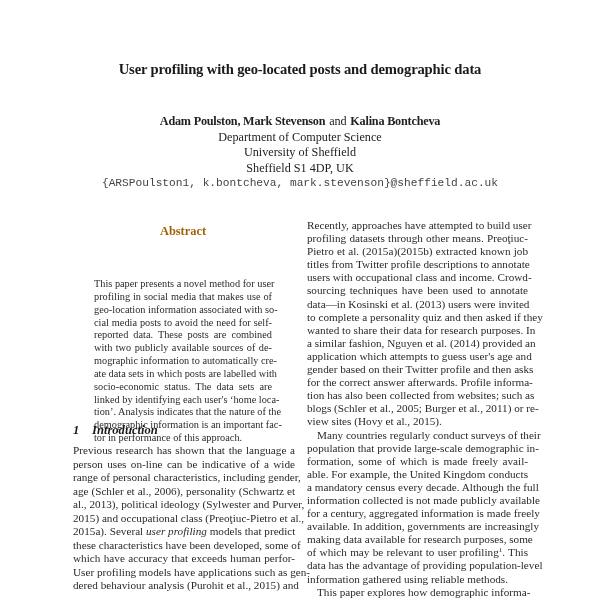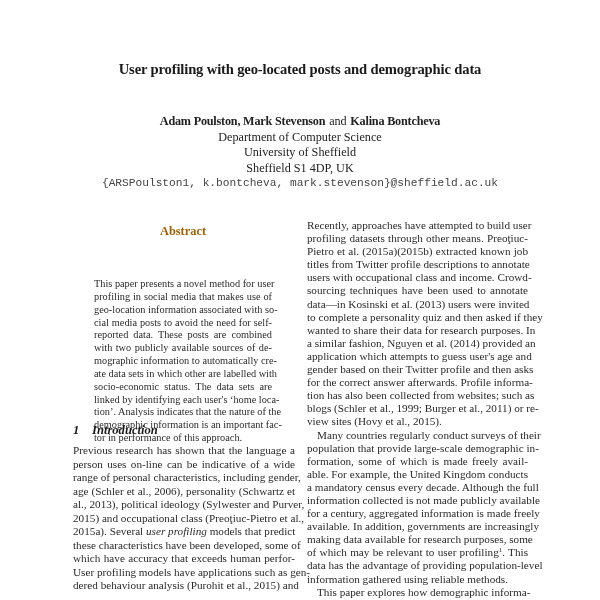--- a/index.html
+++ b/index.html
@@ -52,21 +52,21 @@
   <div class="abstract-heading">Abstract</div>
 
   <div class="col abstract-body">
     <span class="line">This paper presents a novel method for user</span>
     <span class="line">profiling in social media that makes use of</span>
     <span class="line">geo-location information associated with so-</span>
     <span class="line">cial media posts to avoid the need for self-</span>
     <span class="line">reported data. These posts are combined</span>
     <span class="line">with two publicly available sources of de-</span>
     <span class="line">mographic information to automatically cre-</span>
-    <span class="line">ate data sets in which other are labelled with</span>
+    <span class="line">ate data sets in which posts are labelled with</span>
     <span class="line">socio-economic status. The data sets are</span>
     <span class="line">linked by identifying each user's ‘home loca-</span>
     <span class="line">tion’. Analysis indicates that the nature of the</span>
     <span class="line">demographic information is an important fac-</span>
     <span class="line last">tor in performance of this approach.</span>
   </div>
 
   <div class="intro-heading">
     <span class="num">1</span><span>Introduction</span>
   </div>
@@ -93,21 +93,21 @@
     <span class="line">users with occupational class and income. Crowd-</span>
     <span class="line">sourcing techniques have been used to annotate</span>
     <span class="line">data—in Kosinski et al. (2013) users were invited</span>
     <span class="line">to complete a personality quiz and then asked if they</span>
     <span class="line">wanted to share their data for research purposes. In</span>
     <span class="line">a similar fashion, Nguyen et al. (2014) provided an</span>
     <span class="line">application which attempts to guess user's age and</span>
     <span class="line">gender based on their Twitter profile and then asks</span>
     <span class="line">for the correct answer afterwards. Profile informa-</span>
     <span class="line">tion has also been collected from websites; such as</span>
-    <span class="line">blogs (Schler et al., 1999; Burger et al., 2011) or re-</span>
+    <span class="line">blogs (Schler et al., 2005; Burger et al., 2011) or re-</span>
     <span class="line last">view sites (Hovy et al., 2015).</span>
     <span class="line indent">Many countries regularly conduct surveys of their</span>
     <span class="line">population that provide large-scale demographic in-</span>
     <span class="line">formation, some of which is made freely avail-</span>
     <span class="line">able. For example, the United Kingdom conducts</span>
     <span class="line">a mandatory census every decade. Although the full</span>
     <span class="line">information collected is not made publicly available</span>
     <span class="line">for a century, aggregated information is made freely</span>
     <span class="line">available. In addition, governments are increasingly</span>
     <span class="line">making data available for research purposes, some</span>

